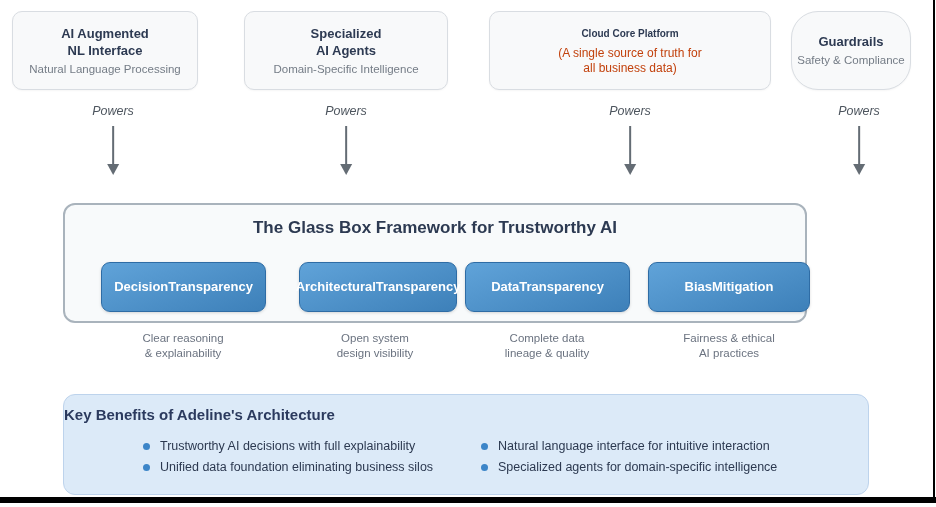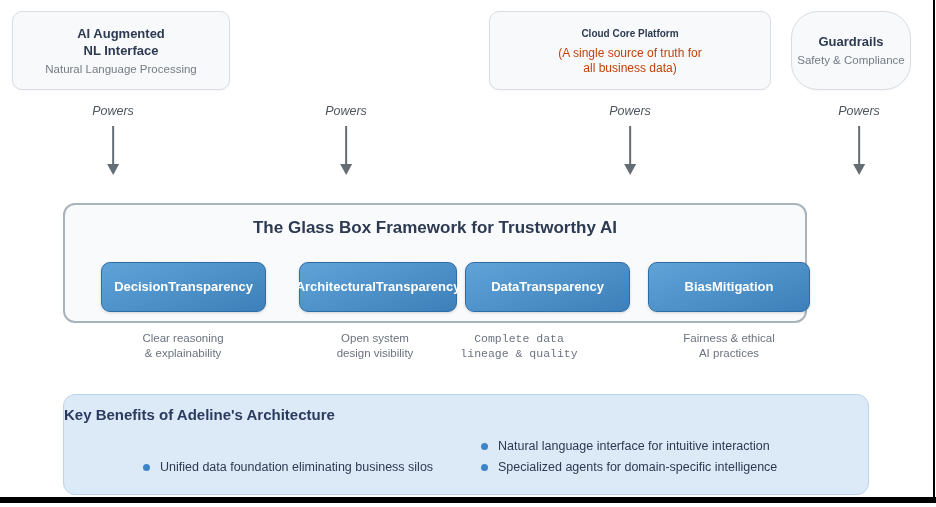--- a/index.html
+++ b/index.html
@@ -11,21 +11,21 @@
   .comp-box{
     position:absolute;top:11px;height:79px;box-sizing:border-box;
     background:#f8f9fa;border:1.5px solid #d9dde2;border-radius:10px;
     display:flex;flex-direction:column;align-items:center;justify-content:center;
     text-align:center;box-shadow:0 1px 2px rgba(0,0,0,0.04);
   }
   .comp-box .t{font-weight:bold;font-size:13px;line-height:17px;color:#2d3a52;}
   .comp-box .t.big{font-size:10px;line-height:18px;}
   .comp-box .s{font-size:11.5px;line-height:15px;color:#747c86;margin-top:3px;}
   .comp-box .s.dark{font-size:12px;color:#c2410c;}
-  #box1{left:12px;width:218px;}
+  #box1{left:12px;width:186px;}
   #box2{left:244px;width:204px;}
   #box3{left:489px;width:282px;}
   #box4{left:791px;width:120px;border-radius:27px;}
   
   .powers-group{position:absolute;top:104px;transform:translateX(-50%);
     display:flex;flex-direction:column;align-items:center;}
   .powers-label{font-size:12.5px;font-style:italic;color:#4d555e;margin-bottom:8px;}
   .arrow-line{width:2px;height:38px;background:#646c74;}
   .arrow-head{width:0;height:0;border-left:6px solid transparent;
     border-right:6px solid transparent;border-top:11px solid #646c74;}
@@ -46,21 +46,21 @@
   }
   .pillar .pl{color:#ffffff;font-weight:bold;font-size:13px;line-height:16.5px;}
   #pill1{left:101px;width:165px;}
   #pill2{left:299px;width:158px;}
   #pill3{left:465px;width:165px;}
   #pill4{left:648px;width:162px;}
   .pillar-desc{
     position:absolute;top:331px;transform:translateX(-50%);text-align:center;
     font-size:11.5px;line-height:15px;color:#6b7380;
   }
-  #desc1{left:183px;} #desc2{left:375px;} #desc3{left:519px;font-family:Liberation Mono, monospace;} #desc4{left:729px;}
+  #desc1{left:183px;} #desc2{left:375px;} #desc3{left:547px;} #desc4{left:729px;}
   
   #benefits{
     position:absolute;left:63px;top:394px;width:806px;height:101px;box-sizing:border-box;
     background:#dceaf8;border:1.5px solid #bdd3ec;border-radius:12px;
   }
   #benefits-title{
     margin-top:11px;text-align:left;font-weight:bold;font-size:15px;color:#2b3a5e;
   }
   .benefit-item{
     position:absolute;display:flex;align-items:center;gap:10px;height:14px;
@@ -77,20 +77,25 @@
 <body>
 
 <div id="canvas">
 
   <div id="box1" class="comp-box">
     <div class="t">AI Augmented</div>
     <div class="t">NL Interface</div>
     <div class="s">Natural Language Processing</div>
   </div>
 
+  <div id="box2" class="comp-box">
+    <div class="t">Specialized</div>
+    <div class="t">AI Agents</div>
+    <div class="s">Domain-Specific Intelligence</div>
+  </div>
 
   <div id="box3" class="comp-box">
     <div class="t big">Cloud Core Platform</div>
     <div class="s dark">(A single source of truth for</div>
     <div class="s dark" style="margin-top:0;">all business data)</div>
   </div>
 
   <div id="box4" class="comp-box">
     <div class="t">Guardrails</div>
     <div class="s">Safety &amp; Compliance</div>
@@ -152,20 +157,24 @@
   </div>
   <div id="desc4" class="pillar-desc">
     <div>Fairness &amp; ethical</div>
     <div>AI practices</div>
   </div>
 
   <div id="benefits">
     <div id="benefits-title">Key Benefits of Adeline's Architecture</div>
   </div>
 
+  <div id="ben-l1" class="benefit-item">
+    <div class="bullet-dot"></div>
+    <div class="benefit-text">Trustworthy AI decisions with full explainability</div>
+  </div>
   <div id="ben-l2" class="benefit-item">
     <div class="bullet-dot"></div>
     <div class="benefit-text">Unified data foundation eliminating business silos</div>
   </div>
   <div id="ben-r1" class="benefit-item">
     <div class="bullet-dot"></div>
     <div class="benefit-text">Natural language interface for intuitive interaction</div>
   </div>
   <div id="ben-r2" class="benefit-item">
     <div class="bullet-dot"></div>

